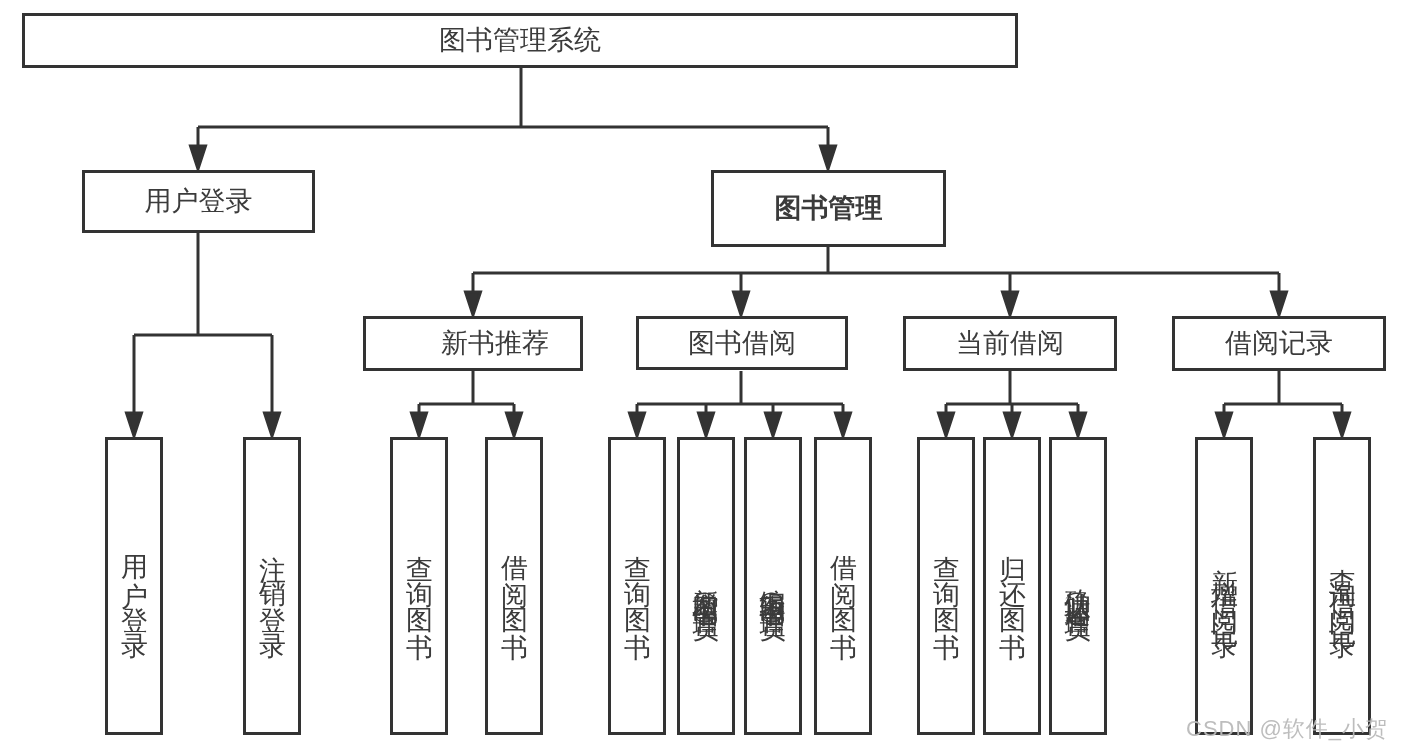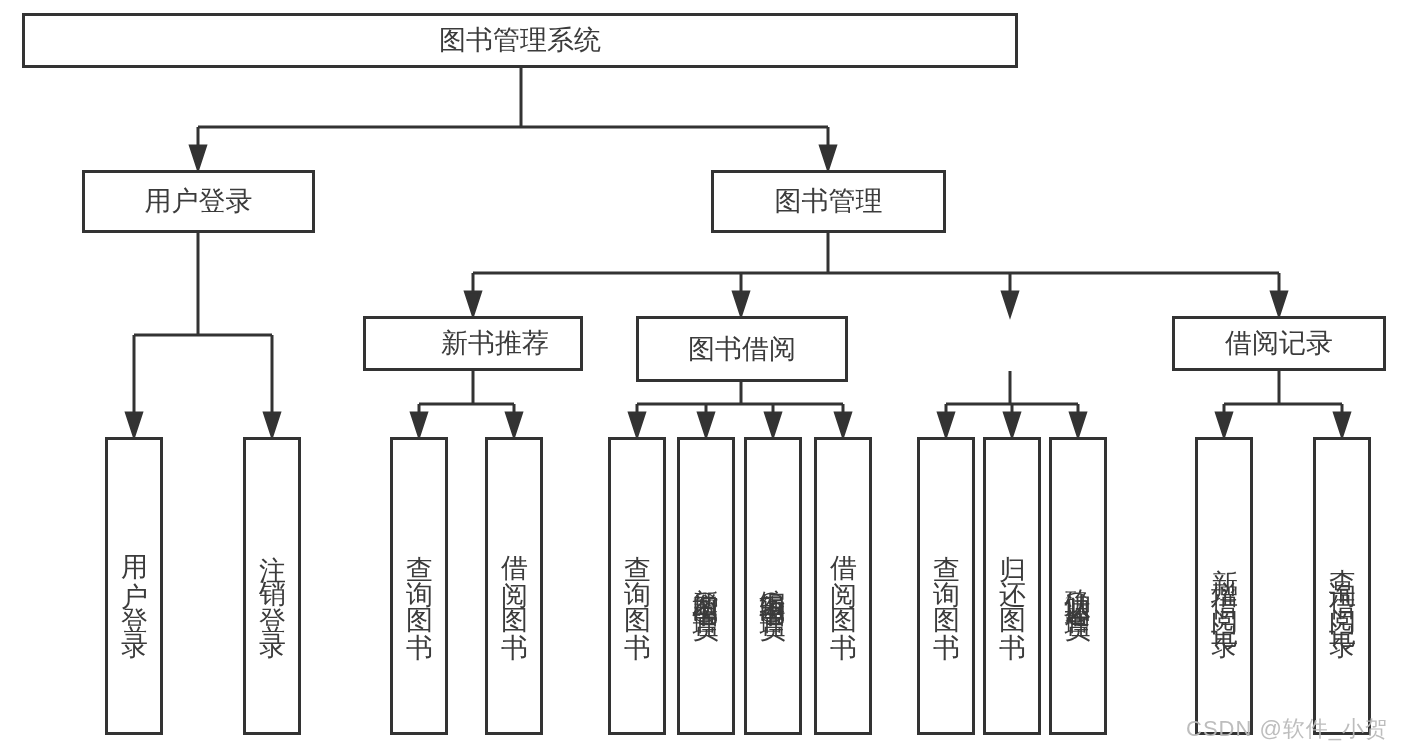--- a/index.html
+++ b/index.html
@@ -93,24 +93,25 @@
       <line x1="1224" y1="404" x2="1224" y2="419"></line>
       <polygon points="1216.5,413 1231.5,413 1224,436"></polygon>
       <line x1="1342" y1="404" x2="1342" y2="419"></line>
       <polygon points="1334.5,413 1349.5,413 1342,436"></polygon>
     </g>
   </svg>
 
   <div class="node" style="left:22px;top:13px;width:996px;height:55px;">图书管理系统</div>
 
   <div class="node" style="left:82px;top:170px;width:233px;height:63px;">用户登录</div>
-  <div class="node" style="left:711px;top:170px;width:235px;height:63px;">图书管理</div>
+  <div class="node" style="left:711px;top:170px;width:235px;height:77px;font-weight:bold;">图书管理</div>
 
   <div class="node" style="left:363px;top:316px;width:220px;height:55px;padding-left:44px;">新书推荐</div>
-  <div class="node" style="left:636px;top:316px;width:212px;height:66px;">图书借阅</div>
+  <div class="node" style="left:636px;top:316px;width:212px;height:54px;">图书借阅</div>
+  <div class="node" style="left:903px;top:316px;width:214px;height:55px;">当前借阅</div>
   <div class="node" style="left:1172px;top:316px;width:214px;height:55px;">借阅记录</div>
 
   <div class="node v-node v-short" style="left:105px;top:437px;width:58px;height:298px;">
     <span>用户登录</span>
   </div>
   <div class="node v-node v-short" style="left:243px;top:437px;width:58px;height:298px;">
     <span>注销登录</span>
   </div>
 
   <div class="node v-node v-short" style="left:390px;top:437px;width:58px;height:298px;">

